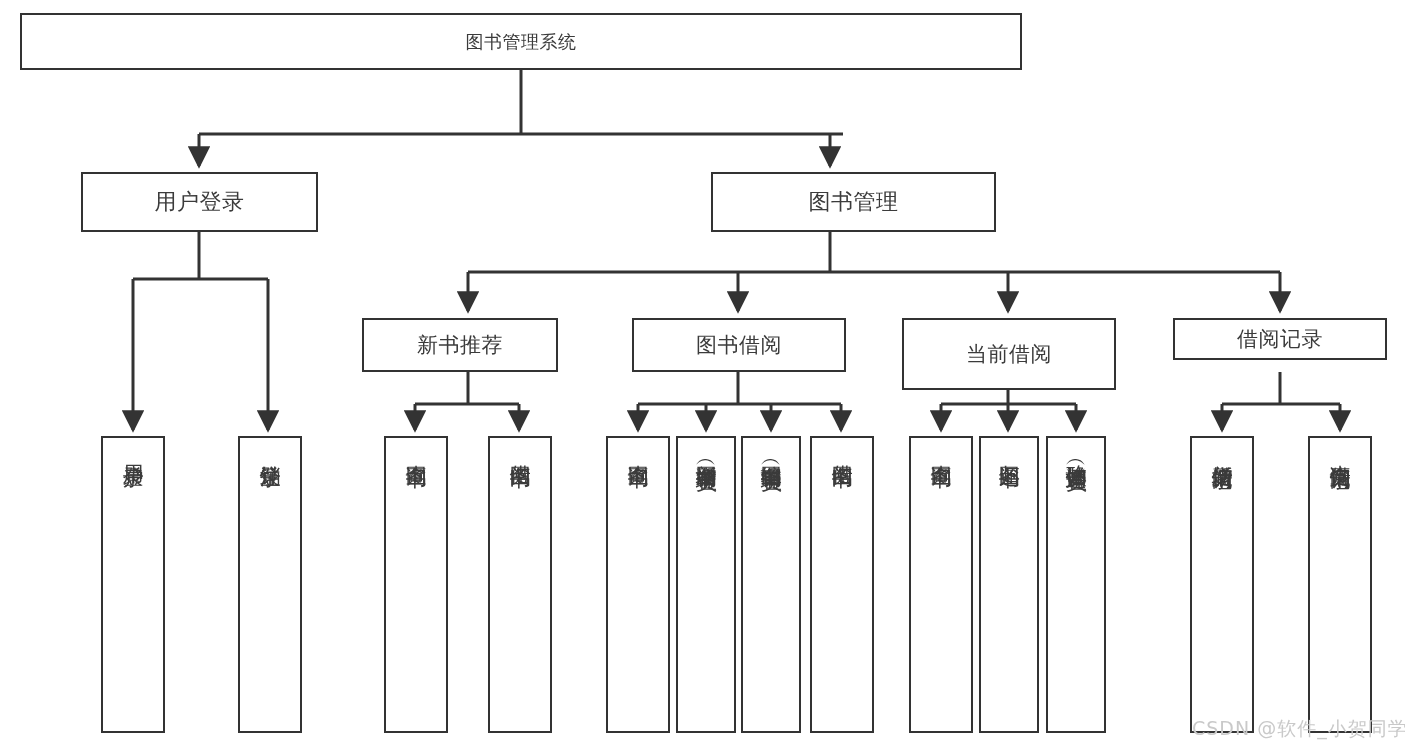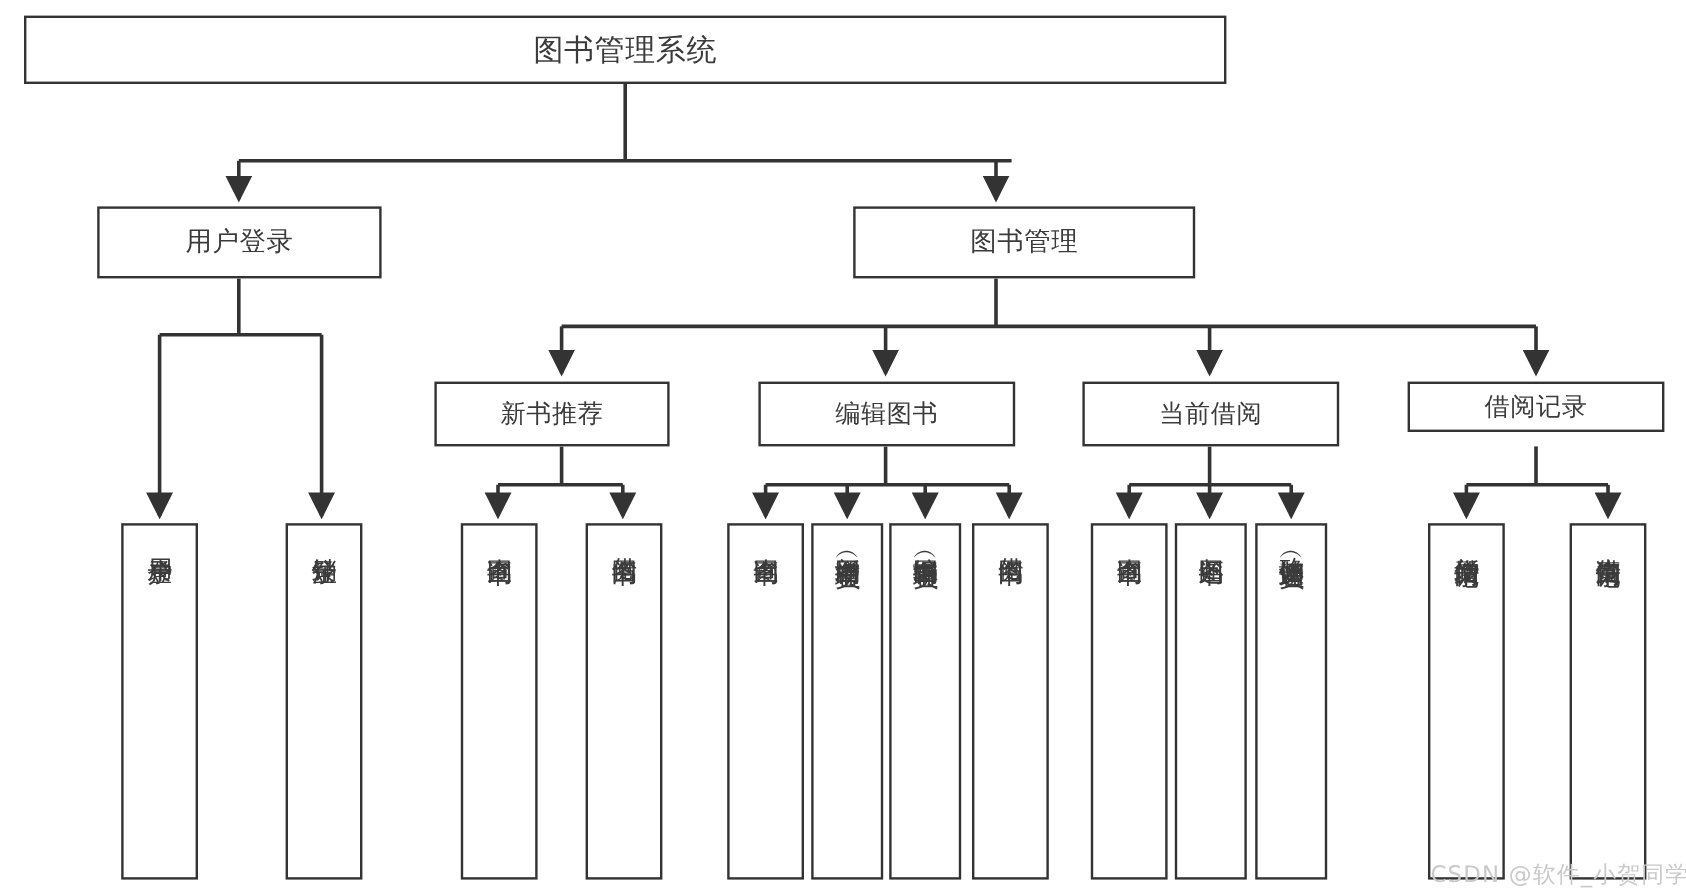--- a/index.html
+++ b/index.html
@@ -50,21 +50,21 @@
     -webkit-writing-mode: vertical-rl;
     line-height: 1.08;
     letter-spacing: 1px;
     font-size: 21px;
     white-space: nowrap;
   }
   .node.vertical {
     align-items: flex-start;
     padding-top: 10px;
   }
-  .node.lvl1 .label { font-size: 25px; }
+  .node.lvl1 .label { font-size: 18px; }
   .node.lvl2 .label { font-size: 22px; }
   .node.lvl3 .label { font-size: 21px; }
   .watermark {
     position: absolute;
     color: #c9c9c9;
     font-size: 19px;
     letter-spacing: 1px;
     white-space: nowrap;
     user-select: none;
   }
@@ -133,23 +133,23 @@
     <span class="label">用户登录</span>
   </div>
   <div class="node lvl2" style="left:711px; top:172px; width:285px; height:60px;">
     <span class="label">图书管理</span>
   </div>
 
   <div class="node lvl3" style="left:362px; top:318px; width:196px; height:54px;">
     <span class="label">新书推荐</span>
   </div>
   <div class="node lvl3" style="left:632px; top:318px; width:214px; height:54px;">
-    <span class="label">编辑图书</span>
-  </div>
-  <div class="node lvl3" style="left:902px; top:318px; width:214px; height:54px;">
+    <span class="label">图书借阅</span>
+  </div>
+  <div class="node lvl3" style="left:902px; top:318px; width:214px; height:72px;">
     <span class="label">当前借阅</span>
   </div>
   <div class="node lvl3" style="left:1173px; top:318px; width:214px; height:42px;">
     <span class="label">借阅记录</span>
   </div>
 
   <div class="node vertical" style="left:101px; top:436px; width:64px; height:297px;">
     <span class="label">用户登录</span>
   </div>
   <div class="node vertical" style="left:238px; top:436px; width:64px; height:297px;">

